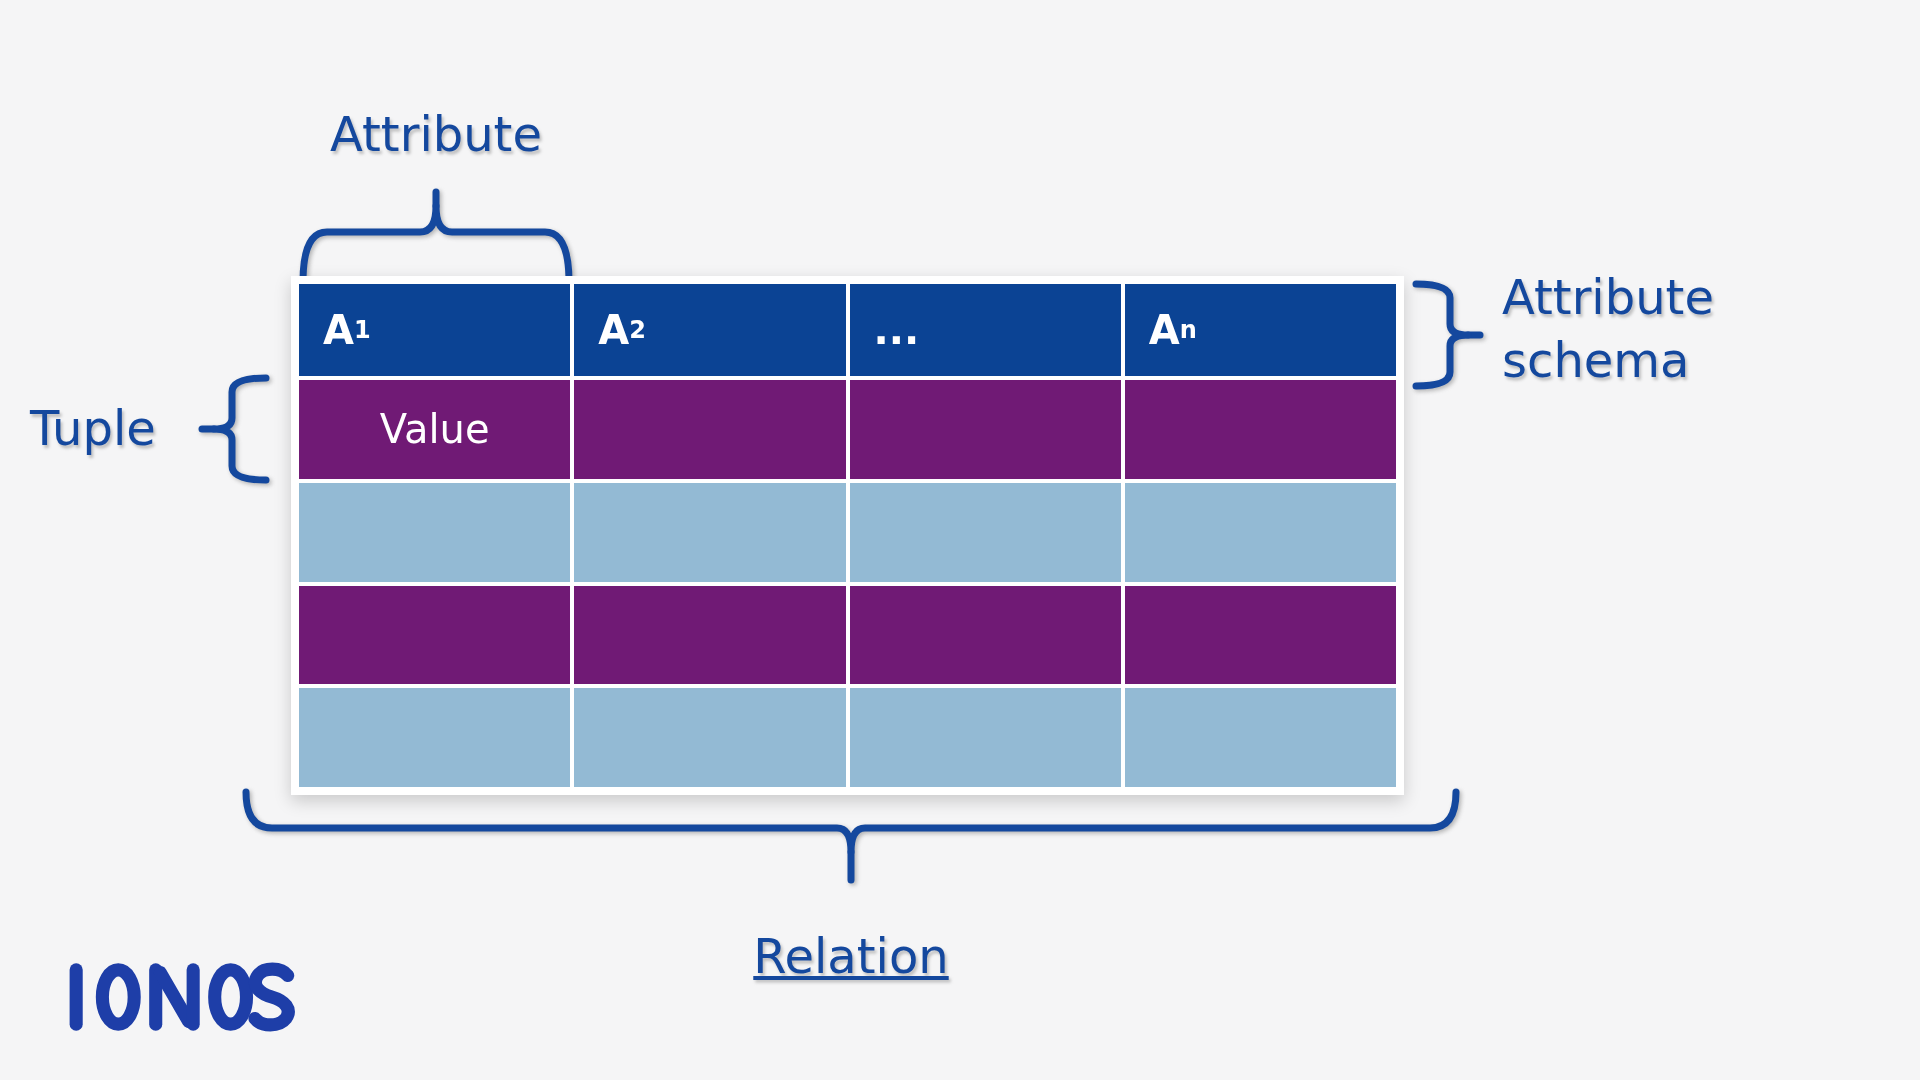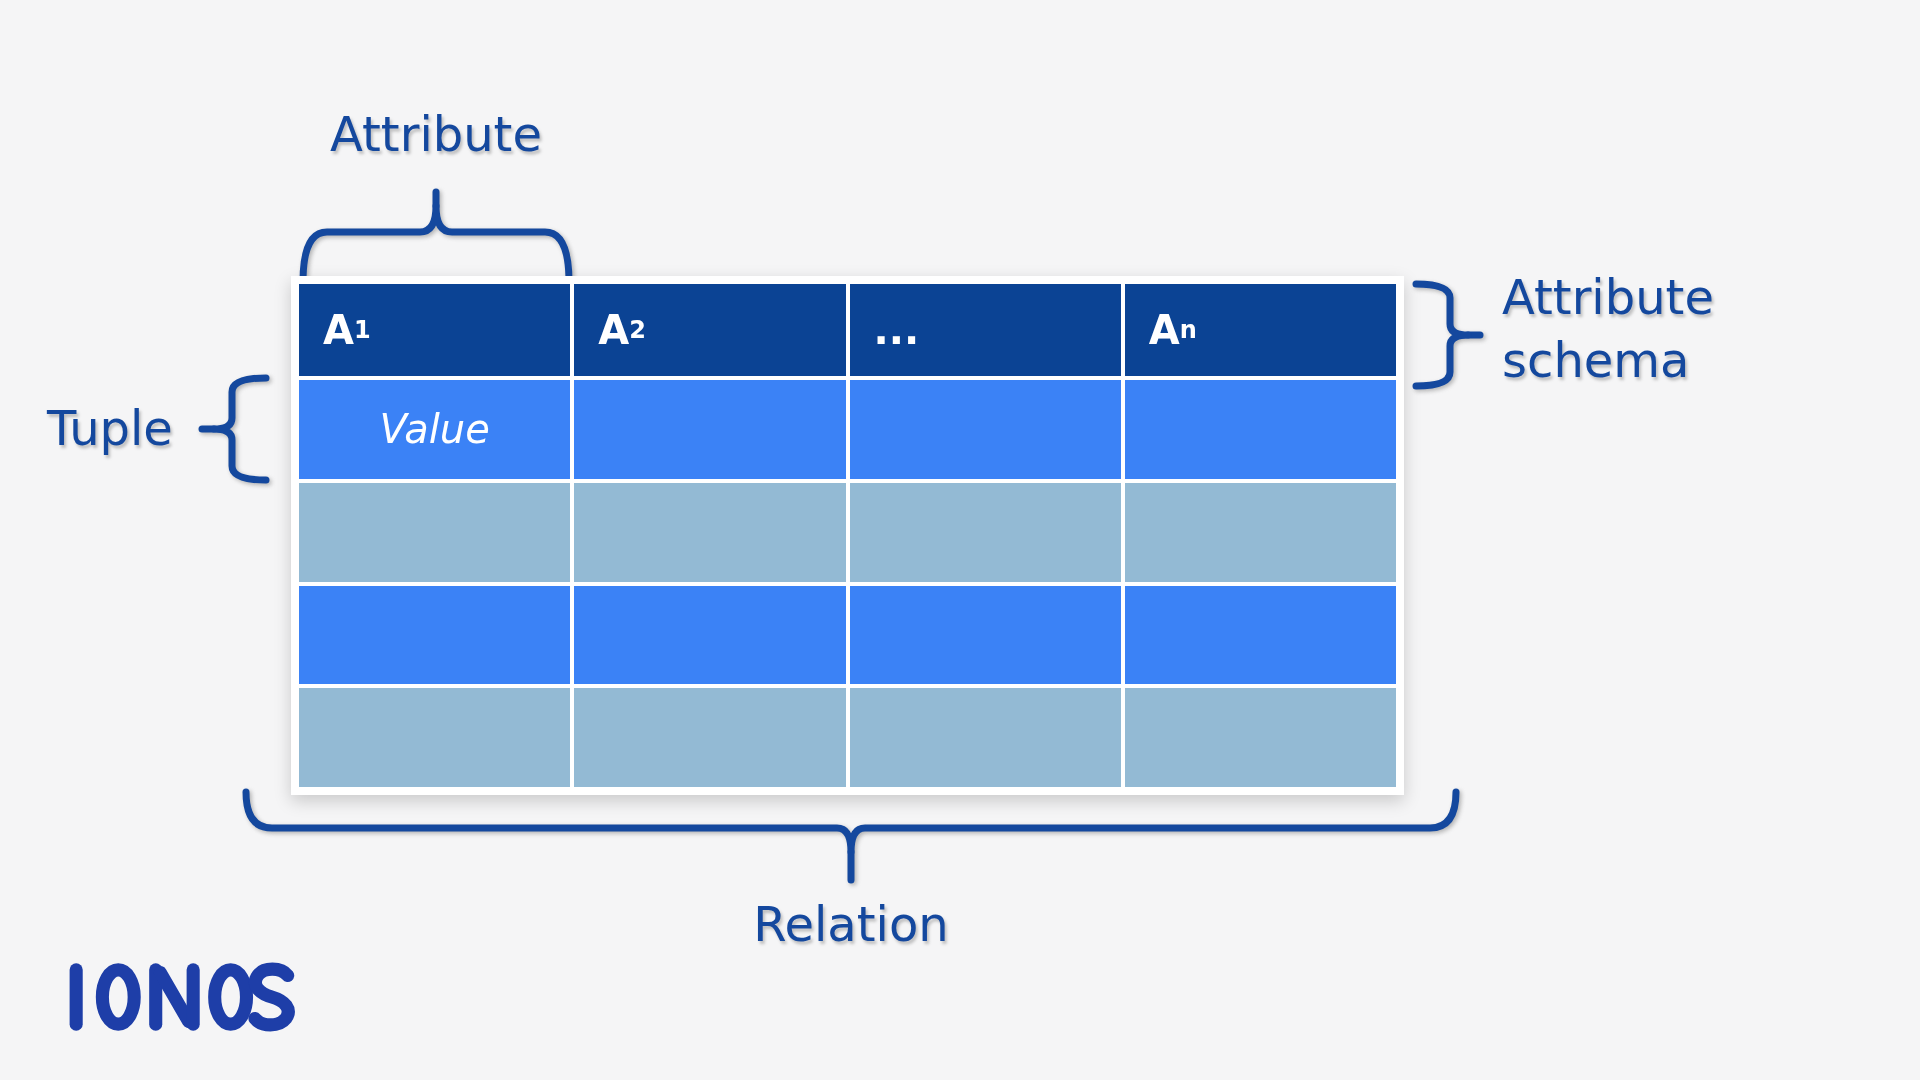--- a/index.html
+++ b/index.html
@@ -32,35 +32,35 @@
     color: #ffffff;
     display: flex; align-items: center;
     padding-left: 24px;
     font-size: 40px; font-weight: bold;
   }
   .hcell sub { font-size: 0.60em; line-height: 0; vertical-align: -0.35em; }
   .dcell {
     color: #ffffff; font-size: 40px;
     display: flex; align-items: center; justify-content: center;
   }
-  .row-med   { background: #3b82f6; font-style: italic; }
+  .row-med   { background: #701a75; }
   .row-light { background: #93BAD4; }
 
   
   .callout {
     position: absolute;
     color: #14489E;
     font-size: 48px;
     text-shadow: 2px 2.5px 3px rgba(110,110,110,0.40);
     white-space: nowrap;
   }
   .lbl-attribute { left: 299px; top: 106px; width: 274px; text-align: center; }
-  .lbl-tuple     { left: 30px;  top: 400px; width: 160px; text-align: center; }
+  .lbl-tuple     { left: 30px;  top: 400px; width: 160px; text-align: left; }
   .lbl-schema    { left: 1502px; top: 266px; line-height: 1.32; white-space: normal; width: 360px; }
-  .lbl-relation  { left: 242px; top: 896px; width: 1218px; text-align: center; }
+  .lbl-relation  { left: 242px; top: 928px; width: 1218px; text-align: center; text-decoration: underline; }
 
   
   .brace { position: absolute; filter: drop-shadow(2px 2.5px 2px rgba(100,100,100,0.45)); }
   .brace path { stroke: #14489E; stroke-width: 7; fill: none; stroke-linecap: round; stroke-linejoin: round; }
   .brace-attribute { left: 299px; top: 188px; }
   .brace-tuple     { left: 198px; top: 374px; }
   .brace-schema    { left: 1408px; top: 280px; }
   .brace-relation  { left: 242px; top: 786px; }
 
   

